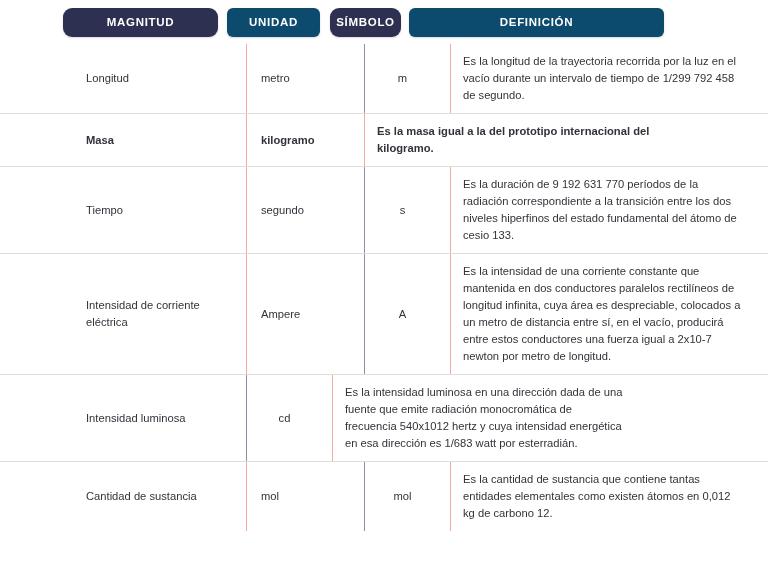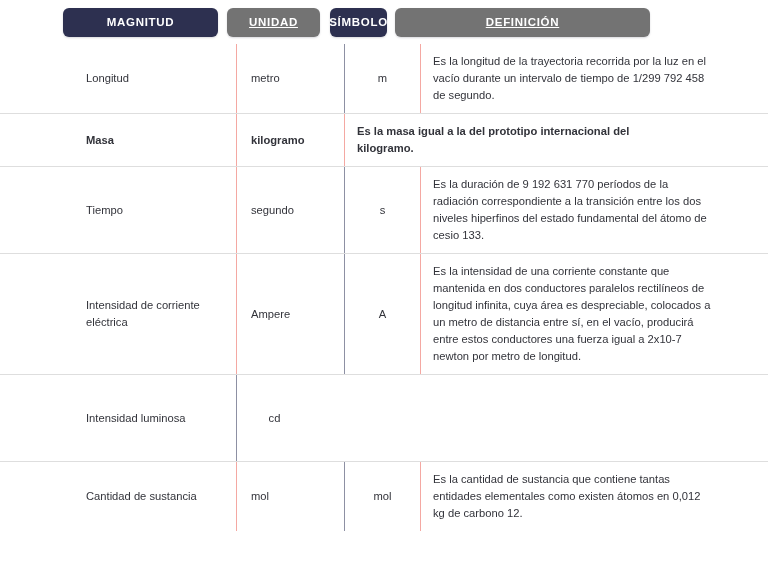--- a/index.html
+++ b/index.html
@@ -40,26 +40,26 @@
     align-items: center;
     justify-content: center;
     color: #ffffff;
     font-size: 11.5px;
     font-weight: 700;
     letter-spacing: 0.7px;
     box-sizing: border-box;
     box-shadow: 0 1px 2px rgba(40,40,60,0.18);
     user-select: none;
   }
-  .pill-dark { background: #2d3050; }
-  .pill-coral { background: #737373; text-decoration: underline; }
+  .pill-dark { background: #2d3050; border-radius: 9px; }
+  .pill-coral { background: #0c4a6e; }
 
   .pill-magnitud   { margin-left: 63px;  width: 155px; }
   .pill-unidad     { margin-left: 9px;   width: 93px;  }
-  .pill-simbolo    { margin-left: 10px;  width: 57px;  }
+  .pill-simbolo    { margin-left: 10px;  width: 71px;  }
   .pill-definicion { margin-left: 8px;   width: 255px; }
 
   
   .table {
     position: absolute;
     left: 0;
     top: 44px;
     width: 768px;
   }
   .trow {
@@ -71,20 +71,21 @@
   }
   .trow:last-child { border-bottom: none; }
 
   .cell {
     box-sizing: border-box;
     display: flex;
     align-items: center;
     font-size: 11.2px;
     line-height: 1.52;
     color: #32333a;
+    margin-left: 10px;
   }
 
   
   .c-magnitud {
     width: 158px;
     margin-left: 78px;
     padding: 6px 14px 6px 8px;
   }
   .c-unidad {
     width: 108px;
@@ -160,20 +161,23 @@
       <div class="cell c-unidad">Ampere</div>
       <div class="cell c-simbolo">A</div>
       <div class="cell c-definicion">
         <span class="txt">Es la intensidad de una corriente constante que mantenida en dos conductores paralelos rectilíneos de longitud infinita, cuya área es despreciable, colocados a un metro de distancia entre sí, en el vacío, producirá entre estos conductores una fuerza igual a 2x10-7 newton por metro de longitud.</span>
       </div>
     </div>
 
     <div class="trow h-luminosa">
       <div class="cell c-magnitud">Intensidad luminosa</div>
       <div class="cell c-simbolo">cd</div>
+      <div class="cell c-definicion">
+        <span class="txt">Es la intensidad luminosa en una dirección dada de una fuente que emite radiación monocromática de frecuencia 540x1012 hertz y cuya intensidad energética en esa dirección es 1/683 watt por esterradián.</span>
+      </div>
     </div>
 
     <div class="trow h-sustancia">
       <div class="cell c-magnitud">Cantidad de sustancia</div>
       <div class="cell c-unidad">mol</div>
       <div class="cell c-simbolo">mol</div>
       <div class="cell c-definicion">
         <span class="txt">Es la cantidad de sustancia que contiene tantas entidades elementales como existen átomos en 0,012 kg de carbono 12.</span>
       </div>
     </div>

